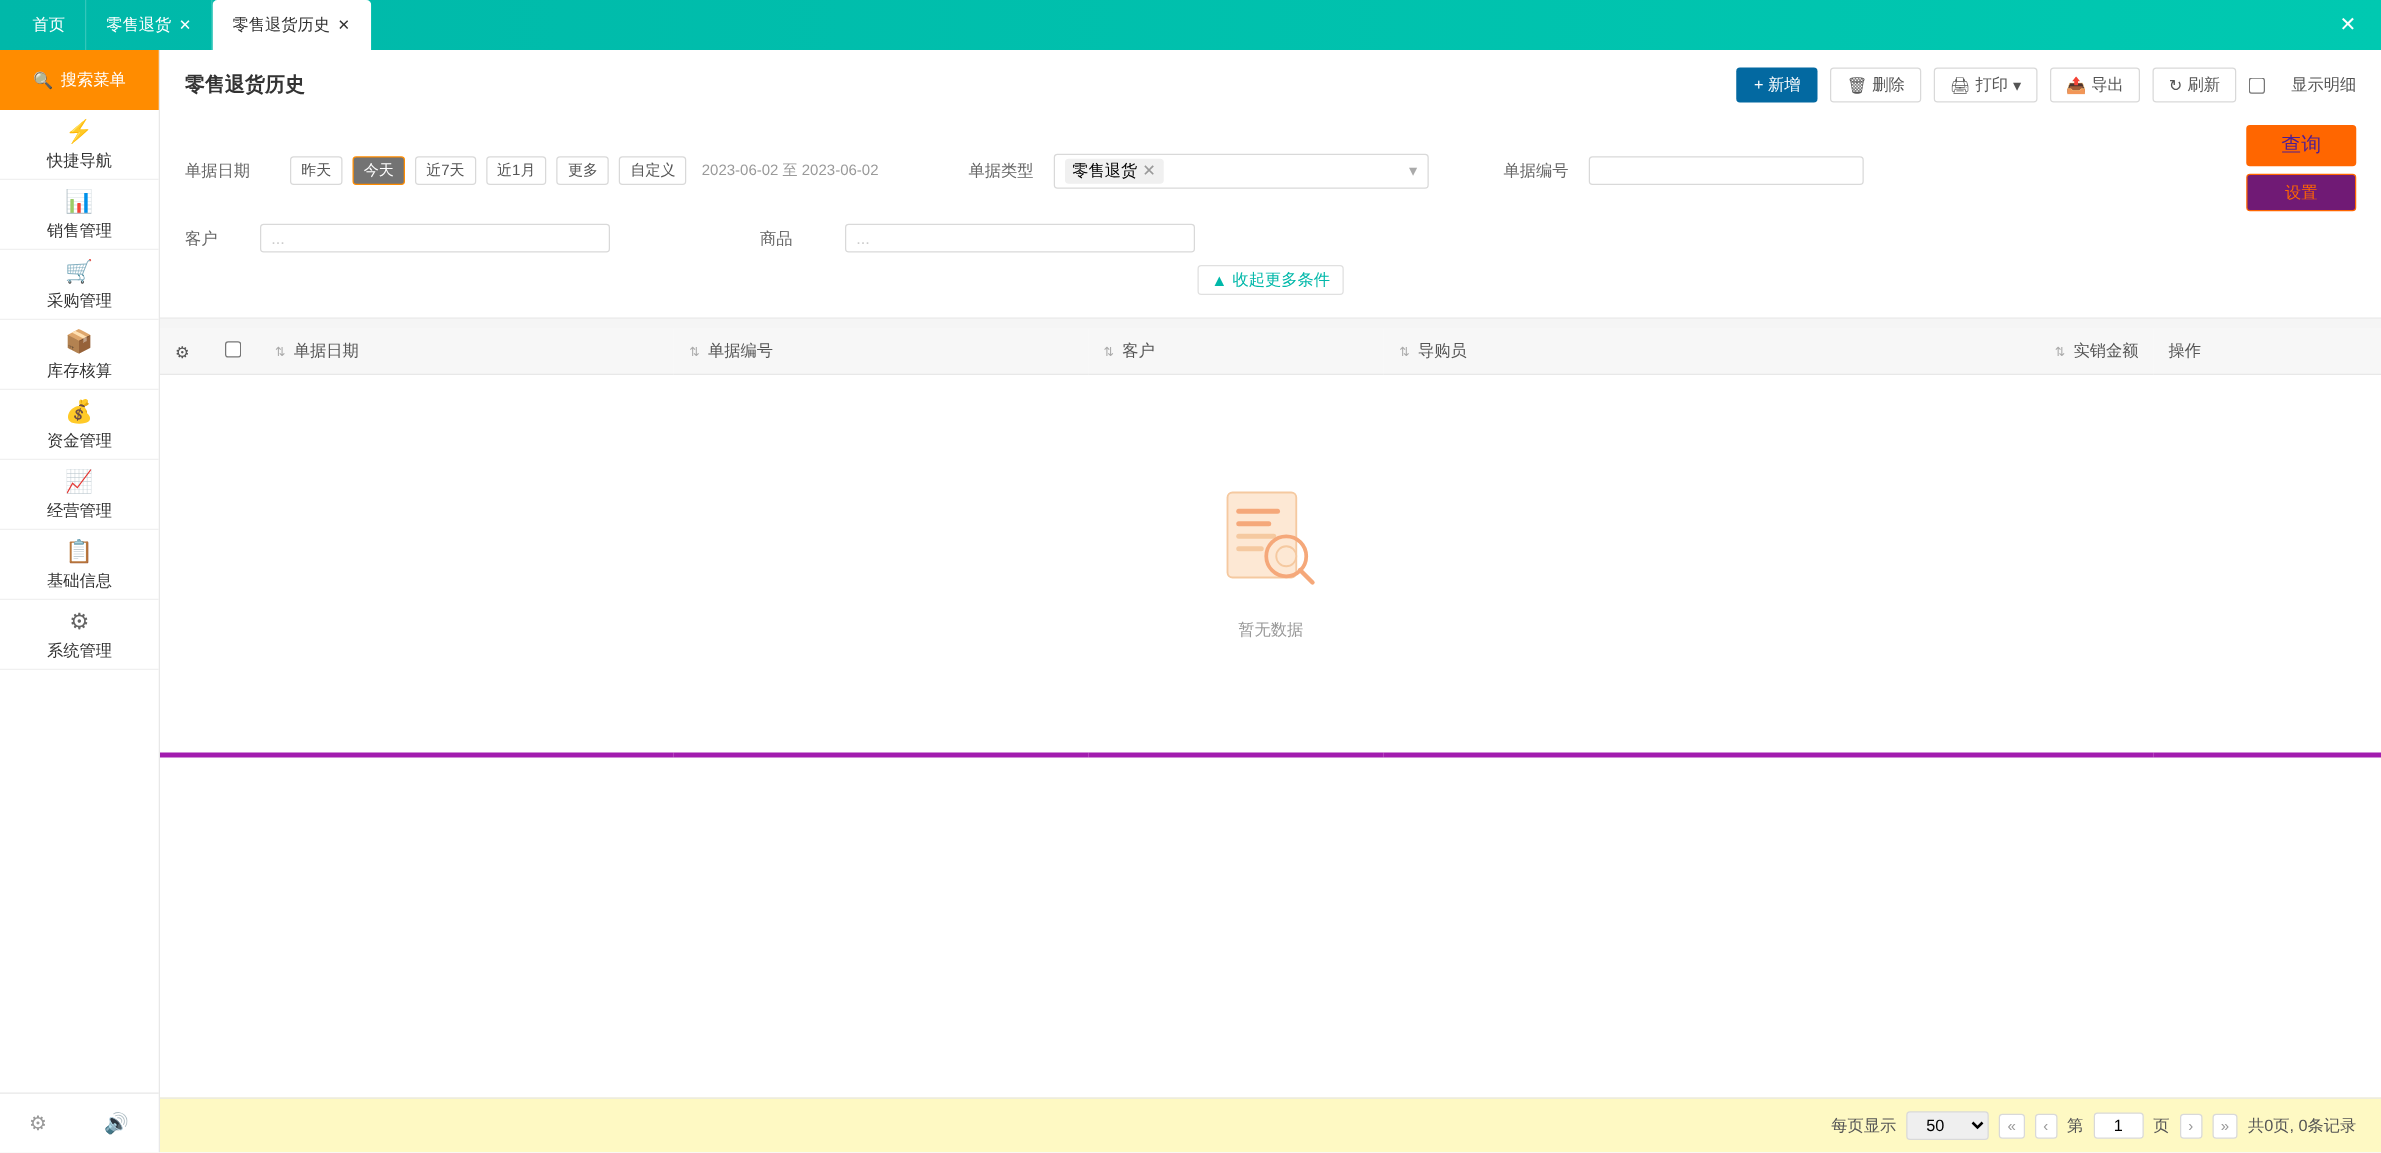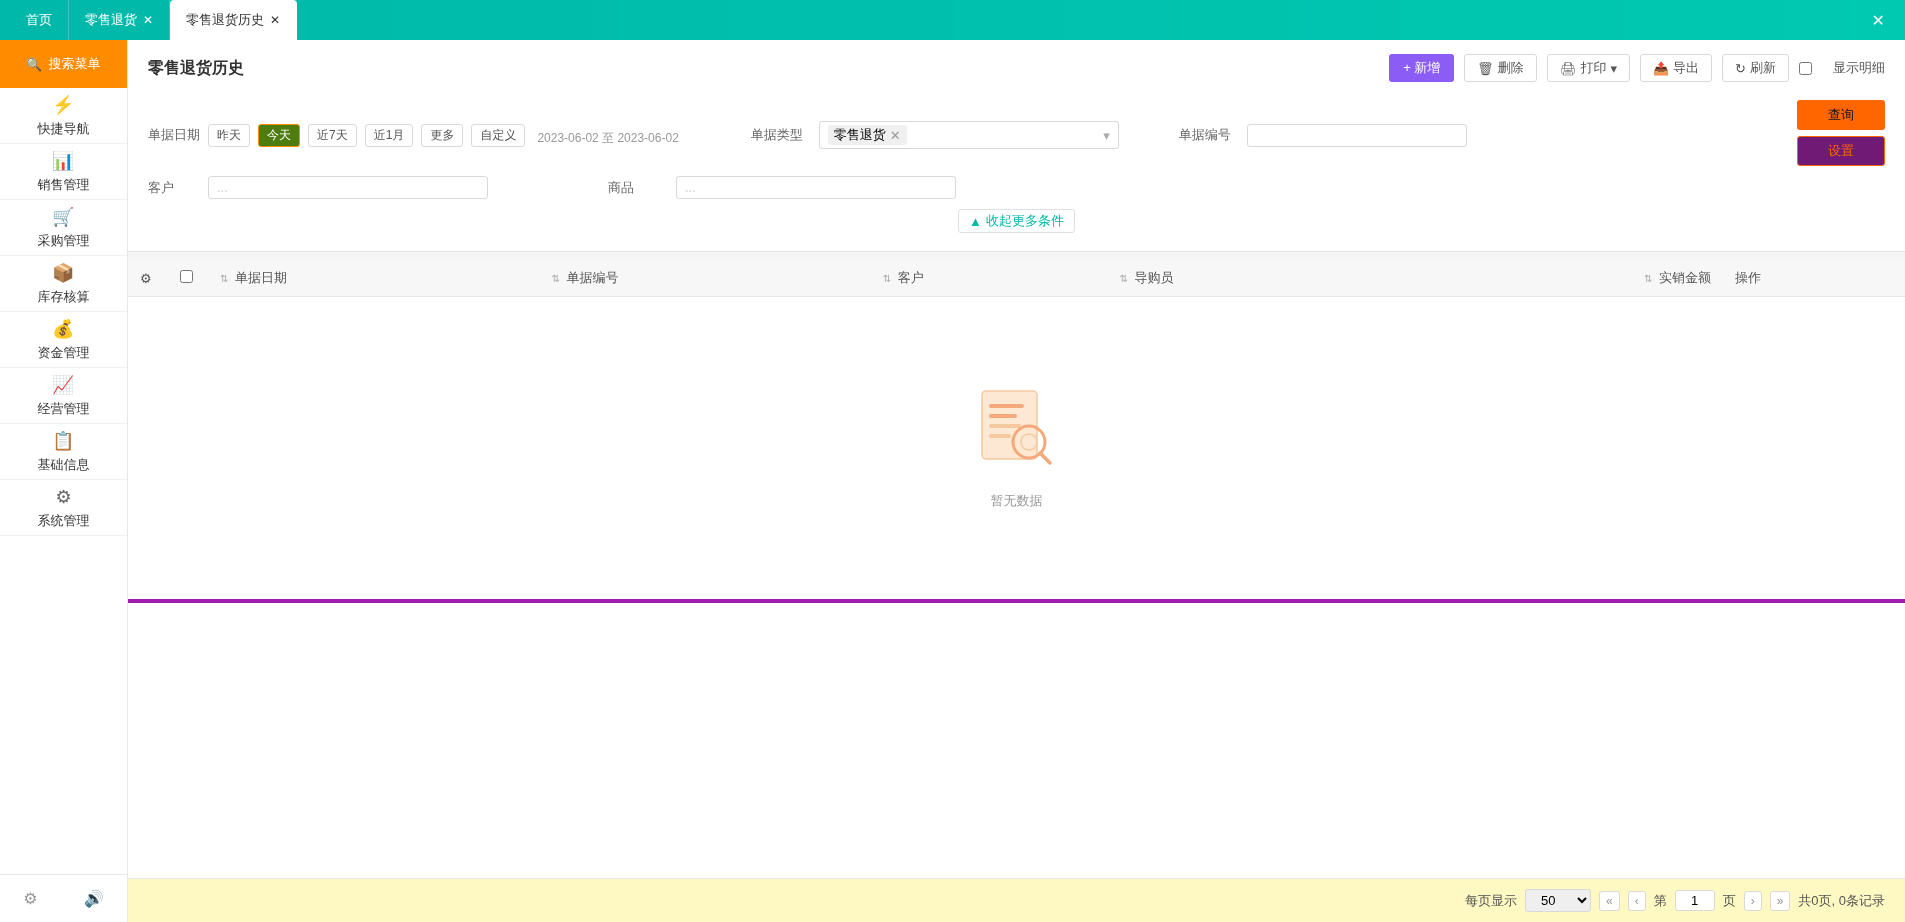--- a/index.html
+++ b/index.html
@@ -111,21 +111,21 @@
       font-size: 16px;
       font-weight: bold;
       color: #333;
     }
     .toolbar {
       display: flex;
       align-items: center;
       gap: 10px;
     }
     .btn-primary {
-      background: #8b5cf6;
+      background: #0369a1;
       color: #fff;
       border: none;
       padding: 5px 14px;
       border-radius: 3px;
       cursor: pointer;
       font-size: 13px;
     }
     .btn-default {
       background: #fff;
       color: #555;
@@ -153,34 +153,35 @@
       flex-wrap: wrap;
     }
     .filter-label {
       color: #666;
       font-size: 13px;
       min-width: 60px;
       flex-shrink: 0;
     }
     .date-filter {
       display: flex;
-      align-items: flex-end;
+      align-items: center;
       gap: 8px;
+      margin-left: 24px;
     }
     .date-btn {
       padding: 2px 8px;
       border: 1px solid #d9d9d9;
       border-radius: 3px;
       background: #fff;
       cursor: pointer;
       font-size: 12px;
       color: #555;
     }
     .date-btn.active {
-      background: #4d7c0f;
+      background: #737373;
       color: #fff;
       border-color: #ff8c00;
     }
     .date-range {
       font-size: 12px;
       color: #999;
       margin-left: 4px;
     }
     .filter-select {
       display: flex;
@@ -312,26 +313,26 @@
       border: 1px solid #d9d9d9;
       border-radius: 3px;
       width: 40px;
       text-align: center;
       padding: 2px 4px;
       font-size: 13px;
     }
 
     .query-btn {
       background: #ff6600;
-      color: #0f172a;
+      color: #4c1d95;
       border: none;
       padding: 6px 20px;
       border-radius: 3px;
       cursor: pointer;
-      font-size: 13px;
+      font-size: 16px;
     }
     .settings-btn {
       background: #701a75;
       color: #ff6600;
       border: 1px solid #ff6600;
       padding: 5px 30px;
       border-radius: 3px;
       cursor: pointer;
       font-size: 13px;
     }

